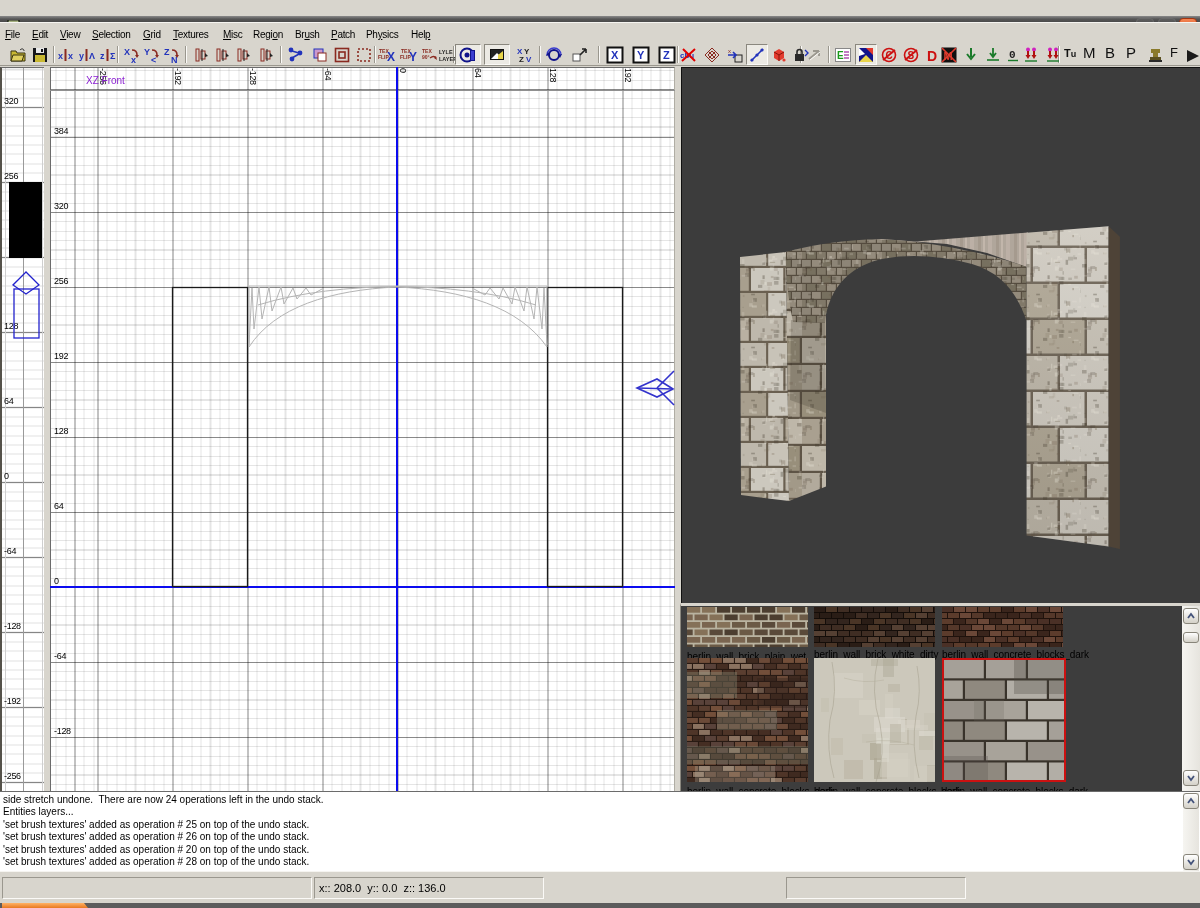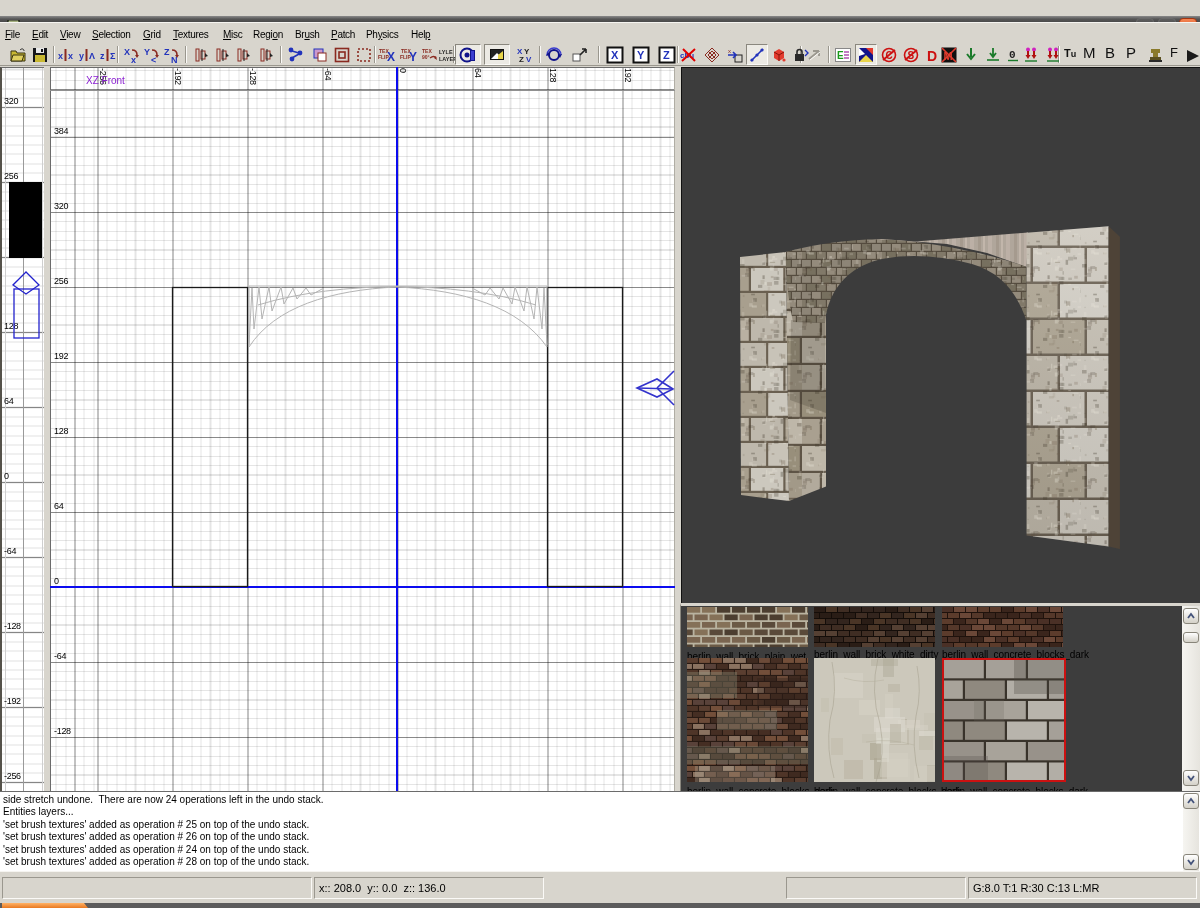--- a/index.html
+++ b/index.html
@@ -1269,30 +1269,29 @@
 <div class="sbtn" style="left:502px;top:164px"><svg width="14" height="14">
           <path d="M4 5l3 4 3-4" stroke="#44537a" stroke-width="1.8" fill="none"></path>
         </svg></div>
 </div>
 </div>
 <div id="console" class="abs">
 <div style="top:2.0px">side stretch undone.&nbsp; There are now 24 operations left in the undo stack.</div>
 <div style="top:14.4px">Entities layers...</div>
 <div style="top:26.8px">'set brush textures' added as operation # 25 on top of the undo stack.</div>
 <div style="top:39.2px">'set brush textures' added as operation # 26 on top of the undo stack.</div>
-<div style="top:51.6px">'set brush textures' added as operation # 24 on top of the undo stack.</div>
+<div style="top:51.6px">'set brush textures' added as operation # 20 on top of the undo stack.</div>
 <div style="top:64.0px">'set brush textures' added as operation # 28 on top of the undo stack.</div>
 <div class="sbar" style="left:1183px;top:1px;width:16px;height:78px"></div>
 <div class="sbtn" style="left:1183px;top:1px"><svg width="14" height="14">
         <path d="M4 9l3-4 3 4" stroke="#44537a" stroke-width="1.8" fill="none"></path>
       </svg></div>
 <div class="sbtn" style="left:1183px;top:62px"><svg width="14" height="14">
         <path d="M4 5l3 4 3-4" stroke="#44537a" stroke-width="1.8" fill="none"></path>
       </svg></div>
 </div>
 <div id="statusbar" class="abs">
 <div class="scell" style="left:2px;width:310px"></div>
 <div class="scell" style="left:314px;width:230px">x:: 208.0&nbsp; y:: 0.0&nbsp; z:: 136.0</div>
 <div class="scell" style="left:786px;width:180px"></div>
-<div class="scell" style="left:968px;width:229px">G:8.0 T:1 R:30 C:13 L:MR</div>
 </div>
 <div id="bstrip" class="abs">
 <div class="abs" style="left:2px;top:0;width:86px;height:5px;background:linear-gradient(#ffb266,#e87820);clip-path:polygon(0 0,82px 0,86px 5px,0 5px);"></div>
 </div>
 </body></html>

